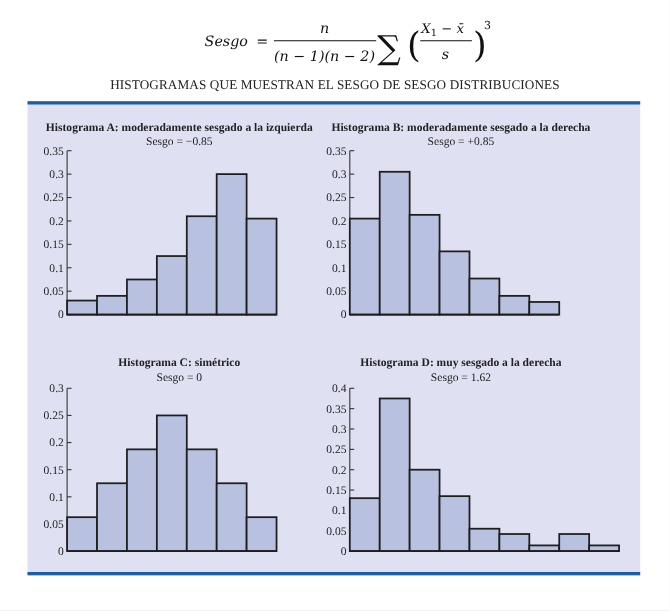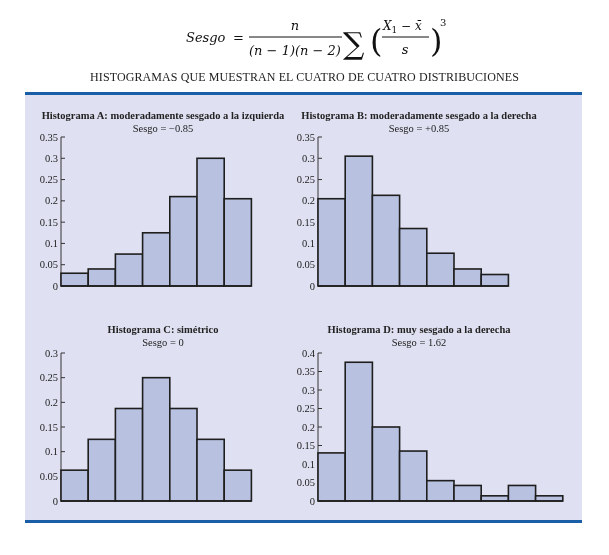--- a/index.html
+++ b/index.html
@@ -26,21 +26,21 @@
     <text x="343" y="46" font-family="DejaVu Serif, serif" font-size="30" fill="#111">∑</text>
     <text x="370" y="44" font-family="DejaVu Serif, serif" font-size="32" fill="#111" transform="scale(1,1)">(</text>
     <text x="383" y="22" font-family="DejaVu Serif, serif" font-style="italic" font-size="12" fill="#111"><tspan>X</tspan><tspan font-size="9" dy="3" font-style="normal">1</tspan><tspan dy="-3"> − x̄</tspan></text>
     <line x1="382" y1="29" x2="429" y2="29" stroke="#111" stroke-width="1"></line>
     <text x="405" y="46" text-anchor="middle" font-family="DejaVu Serif, serif" font-style="italic" font-size="13" fill="#111">s</text>
     <text x="430" y="44" font-family="DejaVu Serif, serif" font-size="32" fill="#111">)</text>
     <text x="440" y="18" font-family="DejaVu Serif, serif" font-size="10" fill="#111">3</text>
   </svg>
 </div>
 
-<div class="heading">HISTOGRAMAS QUE MUESTRAN EL CUATRO DE CUATRO DISTRIBUCIONES</div>
+<div class="heading">HISTOGRAMAS QUE MUESTRAN EL SESGO DE SESGO DISTRIBUCIONES</div>
 
 <div class="panel"></div>
 
 <div class="chart" id="chartA" style="left:0;top:0;">
     <svg width="609" height="555" style="position: absolute; left: 0px; top: 0px;">
       <text x="163" y="119" text-anchor="middle" class="ctitle">Histograma A: moderadamente sesgado a la izquierda</text>
       <text x="163" y="132" text-anchor="middle" class="csub">Sesgo = −0.85</text>
       <line x1="61" y1="137" x2="61" y2="286" stroke="#333" stroke-width="1"></line>
       <line x1="61" y1="286" x2="65" y2="286" stroke="#333" stroke-width="1"></line>
       <text x="58" y="289.5" text-anchor="end" class="tick">0</text>

